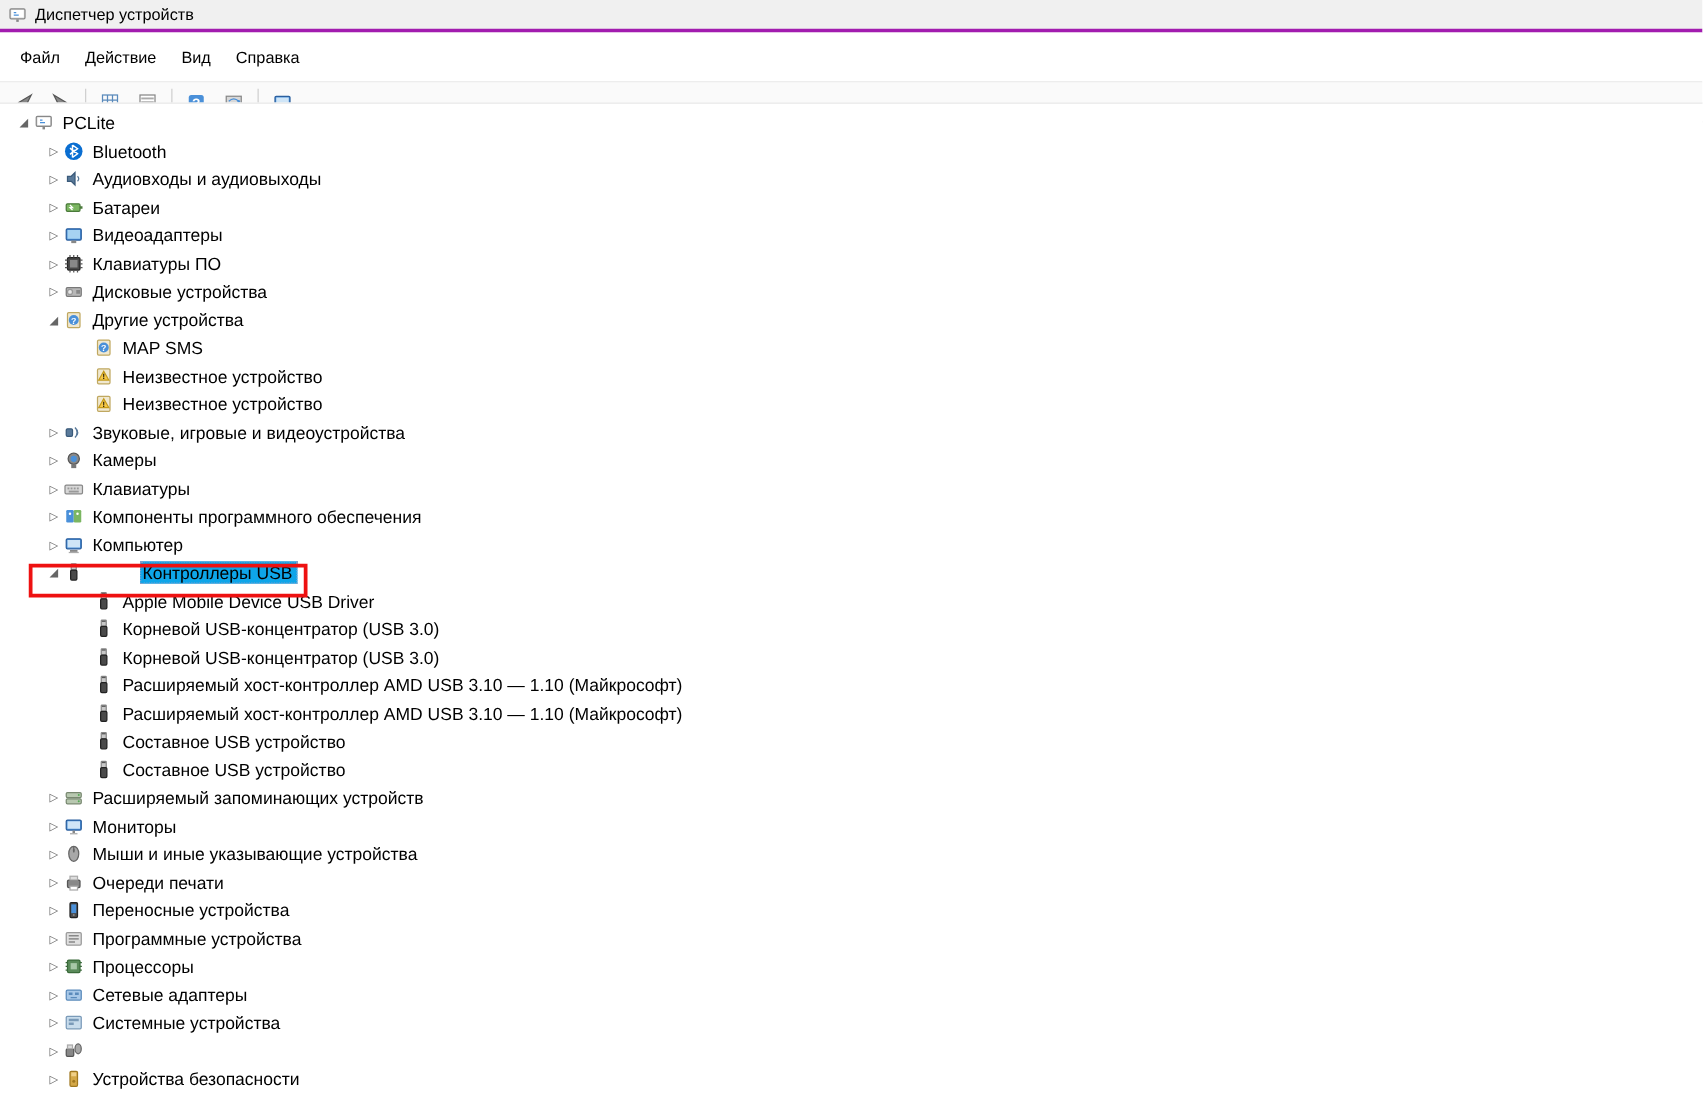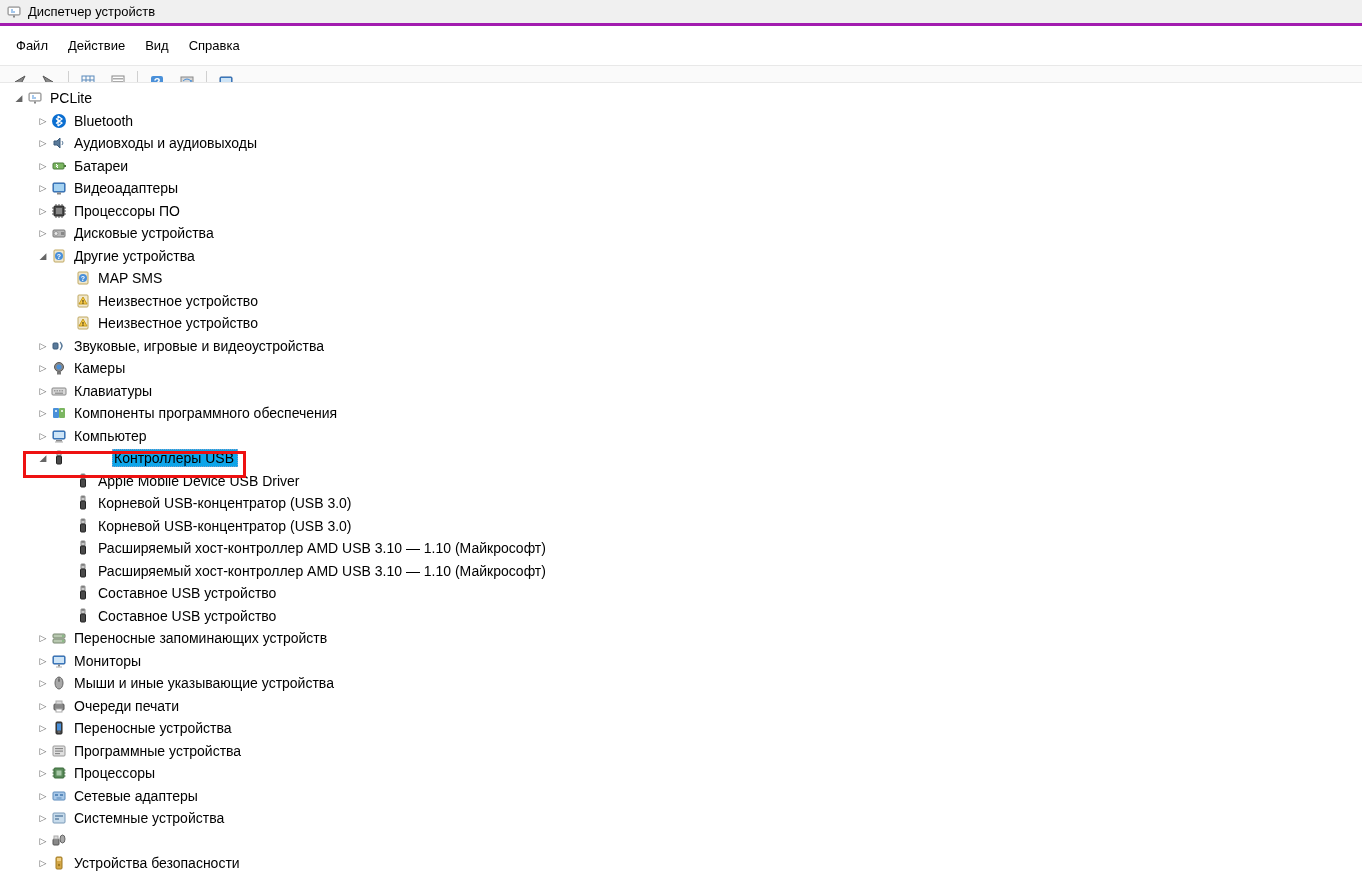--- a/index.html
+++ b/index.html
@@ -377,21 +377,21 @@
     <span class="label">Видеоадаптеры</span>
   </div>
 
   <div class="tree-row" style="padding-left:34px">
     <span class="expander">▷</span>
     <span class="node-icon">
         <svg width="16" height="16">
           <use href="#i-chip"></use>
         </svg>
       </span>
-    <span class="label">Процессоры ПО</span>
+    <span class="label">Клавиатуры ПО</span>
   </div>
 
   <div class="tree-row" style="padding-left:34px">
     <span class="expander">▷</span>
     <span class="node-icon">
         <svg width="16" height="16">
           <use href="#i-disk"></use>
         </svg>
       </span>
     <span class="label">Дисковые устройства</span>
@@ -547,21 +547,21 @@
     <span class="label">Составное USB устройство</span>
   </div>
 
   <div class="tree-row" style="padding-left:34px">
     <span class="expander">▷</span>
     <span class="node-icon">
         <svg width="16" height="16">
           <use href="#i-storage"></use>
         </svg>
       </span>
-    <span class="label">Переносные запоминающих устройств</span>
+    <span class="label">Расширяемый запоминающих устройств</span>
   </div>
 
   <div class="tree-row" style="padding-left:34px">
     <span class="expander">▷</span>
     <span class="node-icon">
         <svg width="16" height="16">
           <use href="#i-monitor"></use>
         </svg>
       </span>
     <span class="label">Мониторы</span>

